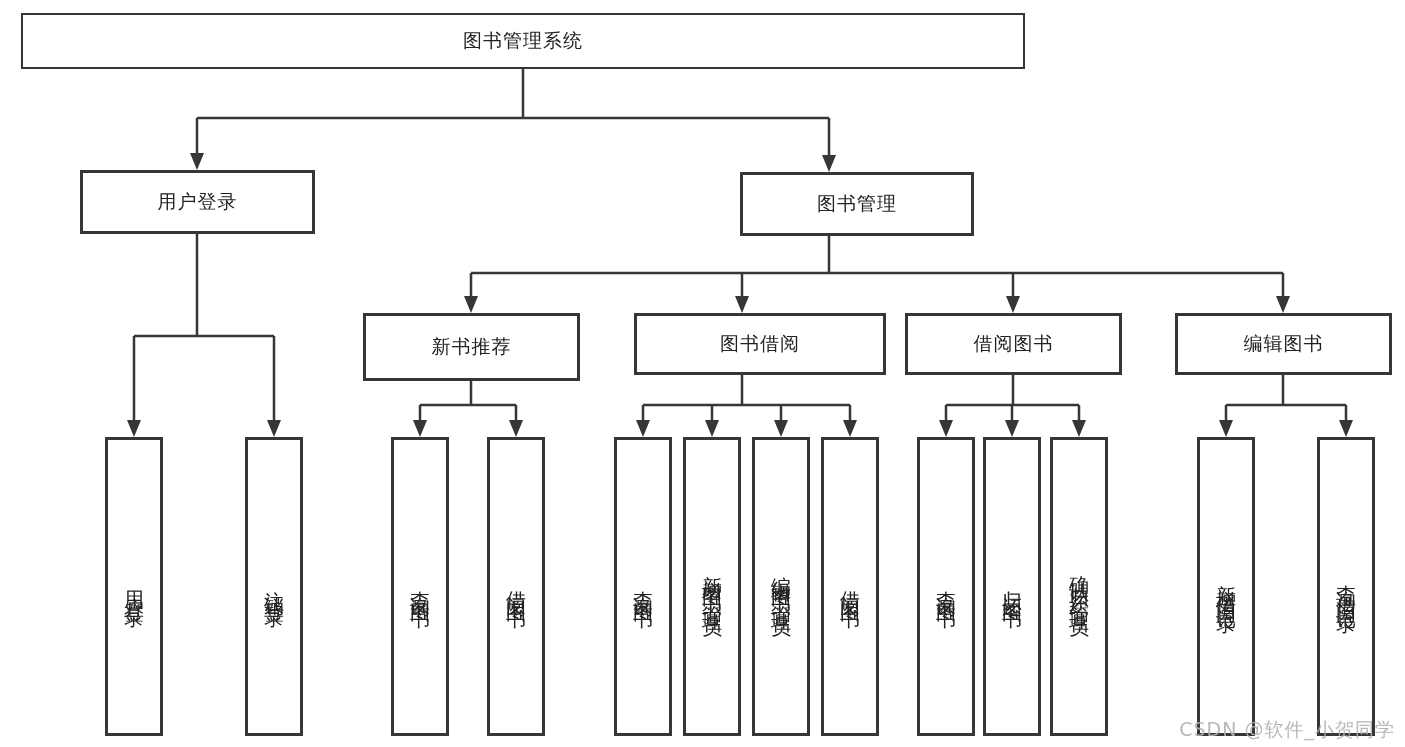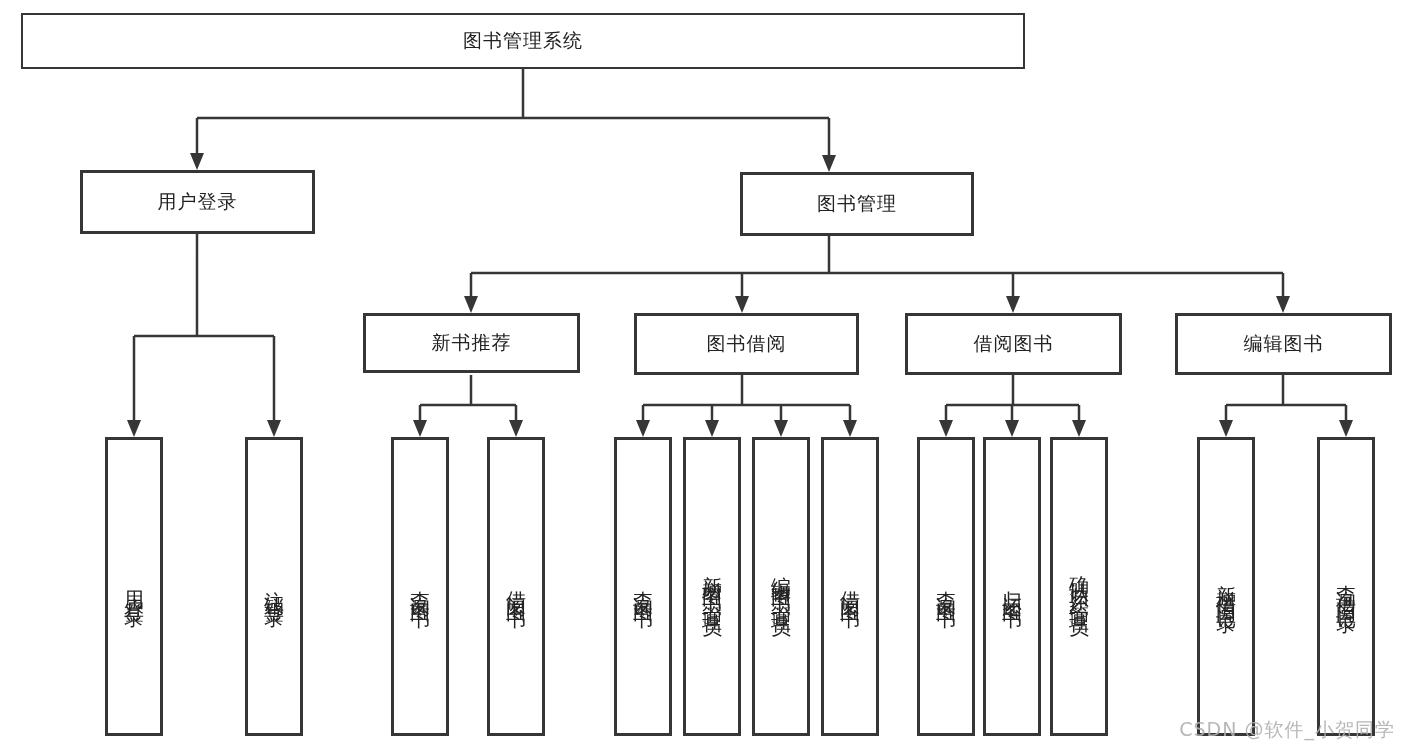--- a/index.html
+++ b/index.html
@@ -74,24 +74,24 @@
     <span>图书管理系统</span>
   </div>
 
   <div class="node" style="left:80px;top:170px;width:235px;height:64px;">
     <span>用户登录</span>
   </div>
   <div class="node" style="left:740px;top:172px;width:234px;height:64px;">
     <span>图书管理</span>
   </div>
 
-  <div class="node" style="left:363px;top:313px;width:217px;height:60px;">
+  <div class="node" style="left:363px;top:313px;width:217px;height:68px;">
     <span>新书推荐</span>
   </div>
-  <div class="node" style="left:634px;top:313px;width:225px;height:62px;">
+  <div class="node" style="left:634px;top:313px;width:252px;height:62px;">
     <span>图书借阅</span>
   </div>
   <div class="node" style="left:905px;top:313px;width:217px;height:62px;">
     <span>借阅图书</span>
   </div>
   <div class="node" style="left:1175px;top:313px;width:217px;height:62px;">
     <span>编辑图书</span>
   </div>
 
   <div class="node leaf" style="left:105px;">

